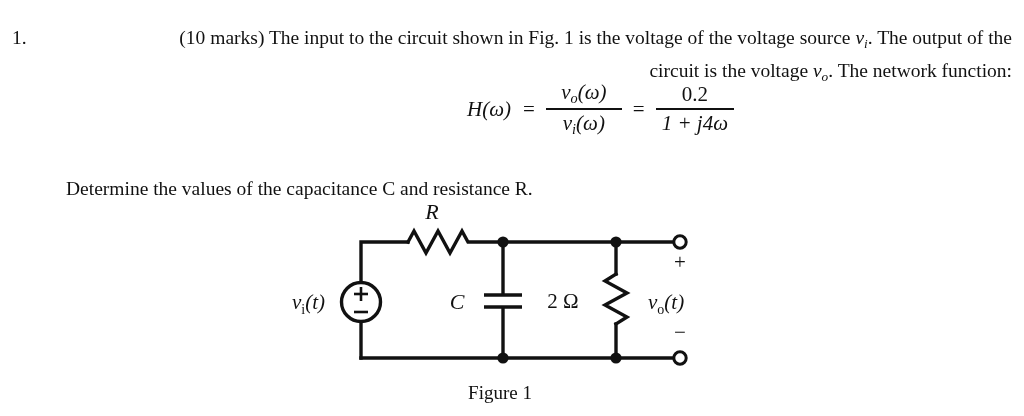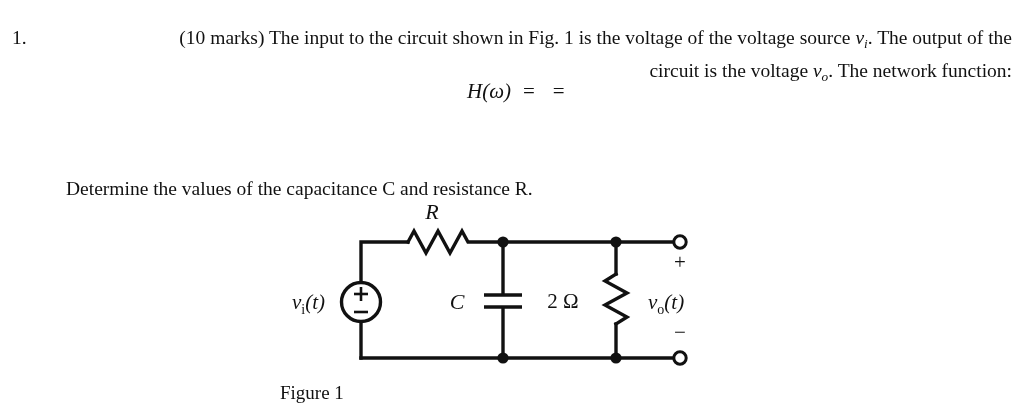--- a/index.html
+++ b/index.html
@@ -109,20 +109,21 @@
     height: 220px;
   }
   .figure svg {
     display: block;
   }
   .caption {
     position: absolute;
     left: 0;
     top: 186px;
     width: 440px;
+    text-align: center;
     font-size: 19px;
   }
   .svg-label {
     font-family: "Liberation Serif", "DejaVu Serif", serif;
     fill: #111111;
   }
 </style>
 </head>
 <body>
 
@@ -135,23 +136,33 @@
         <span>circuit is the voltage </span><var>v</var><span class="sub">o</span><span>. The network function:</span>
       </span>
     </div>
   </div>
 </div>
 
 <div class="equation">
   <span class="eq-part">H(ω)</span>
   <span class="eq-op">=</span>
 
+  <span class="frac">
+    <span class="num"><var>v</var><span class="sub">o</span><span>(ω)</span></span>
+    <span class="bar"></span>
+    <span class="den"><var>v</var><span class="sub">i</span><span>(ω)</span></span>
+  </span>
 
   <span class="eq-op">=</span>
 
+  <span class="frac num-upright">
+    <span class="num">0.2</span>
+    <span class="bar"></span>
+    <span class="den">1 + j4ω</span>
+  </span>
 </div>
 
 <div class="determine">Determine the values of the capacitance C and resistance R.</div>
 
 <div class="figure">
   <svg width="440" height="185" viewBox="0 0 440 185">
     <g stroke="#111111" stroke-width="3.4" fill="none" stroke-linecap="square">
 
       <path d="M 81 106 L 81 46 L 128 46"></path>
 

